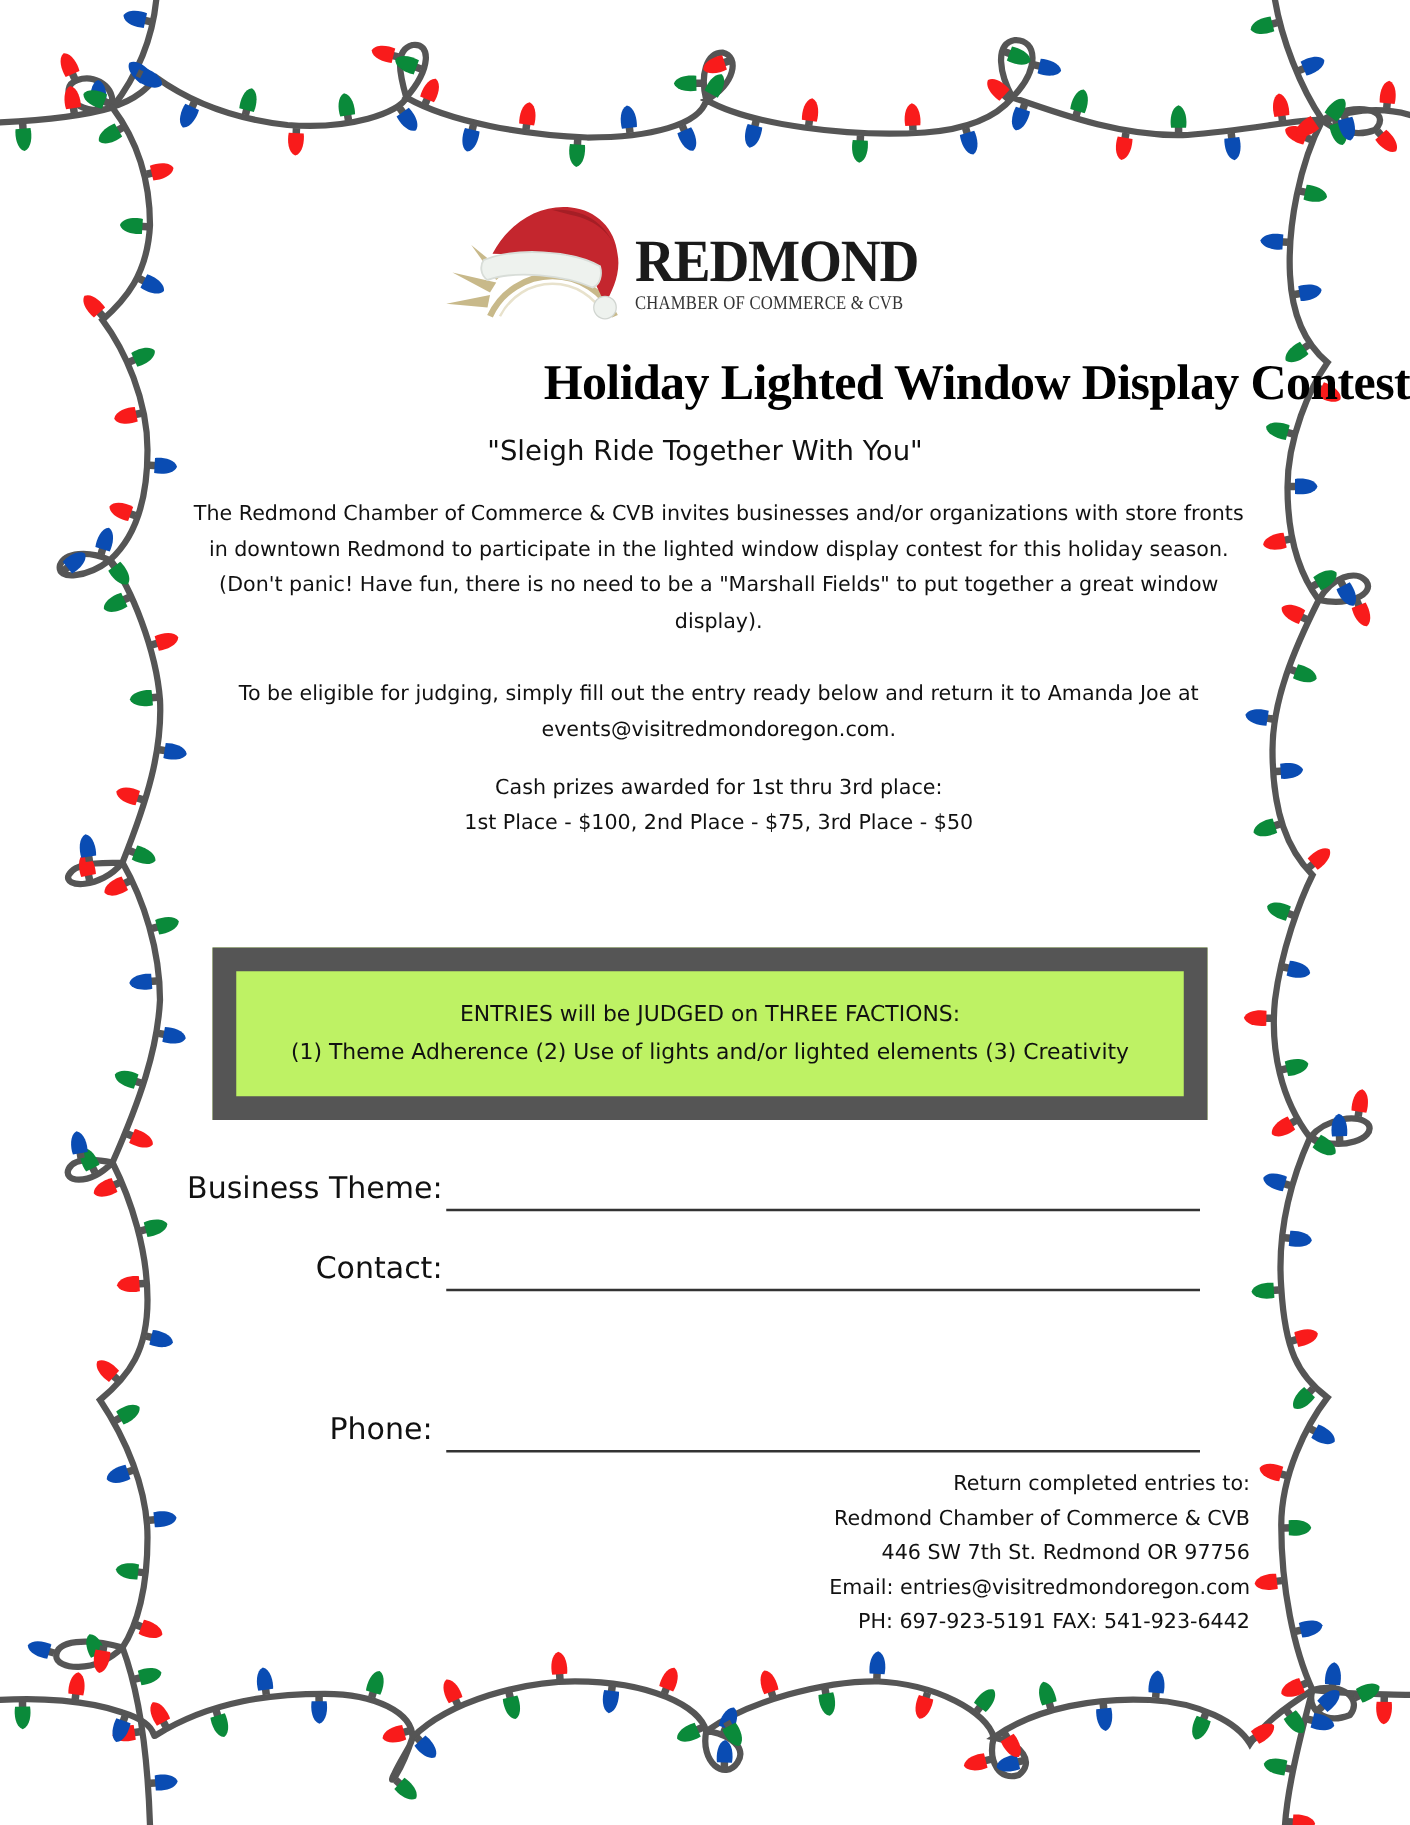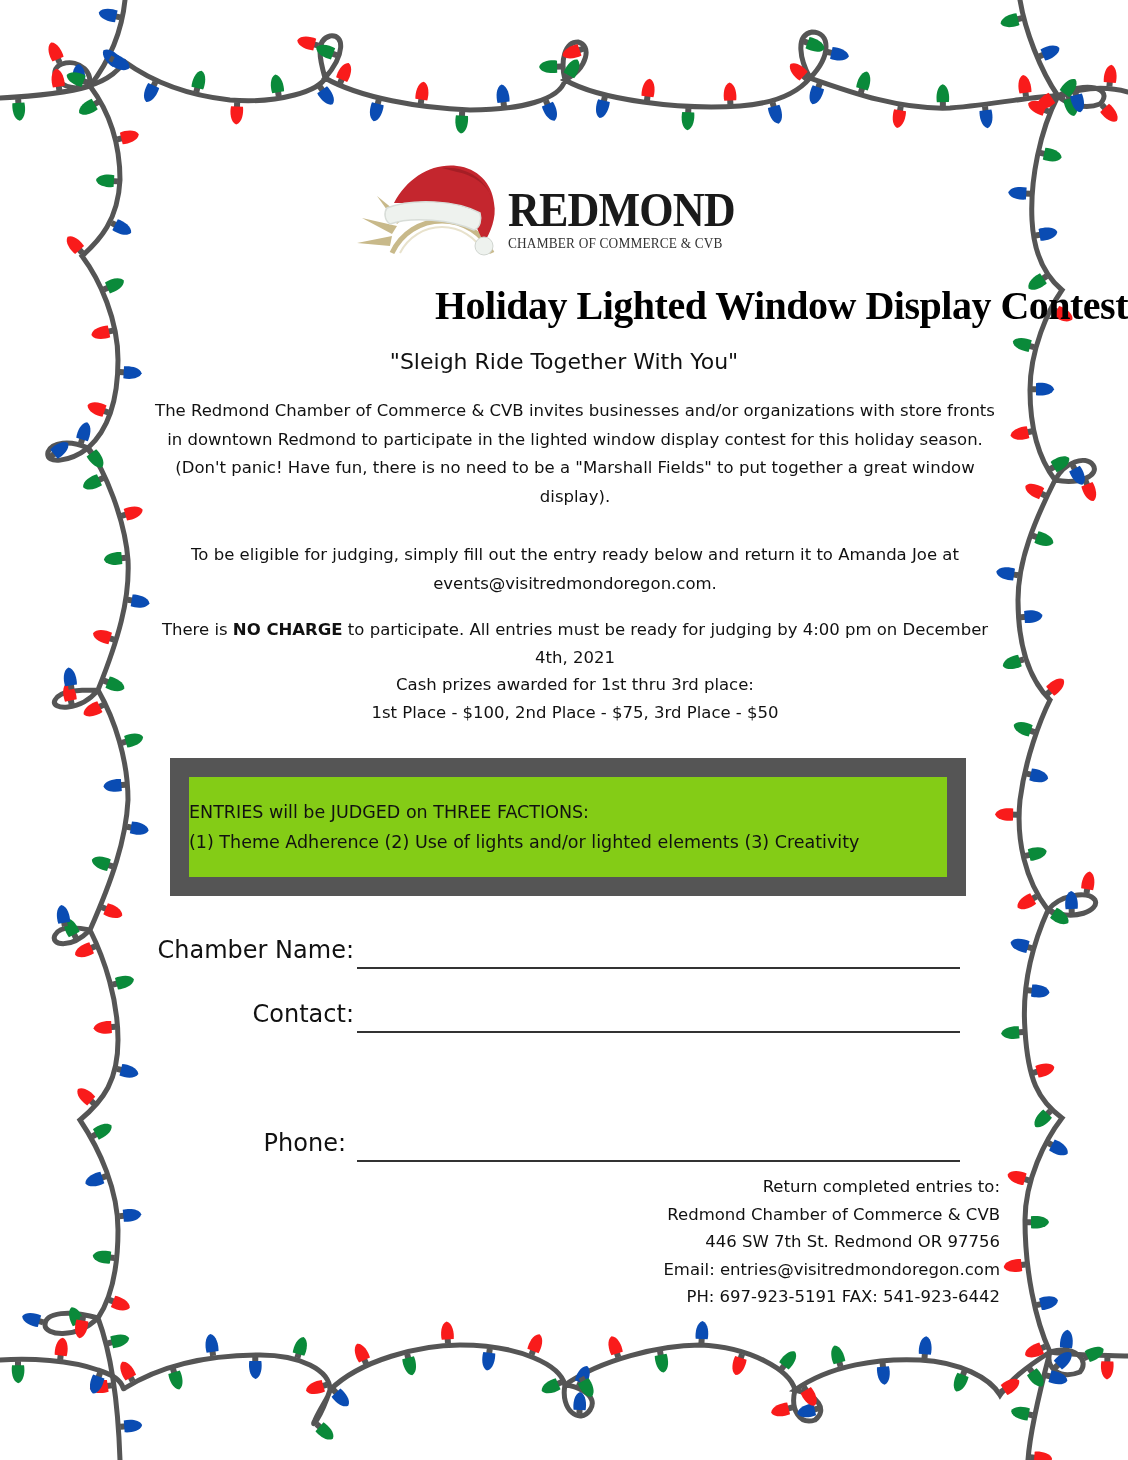--- a/index.html
+++ b/index.html
@@ -24,21 +24,21 @@
                 font-family: "DejaVu Sans", sans-serif; font-size: 22px; color: #111; line-height: 30px; }
 
     .para { position: absolute; left: 150px; width: 850px; text-align: center;
             font-family: "DejaVu Sans", sans-serif; font-size: 16.5px; line-height: 28.5px; color: #111; }
     .p1 { top: 397px; }
     .p2 { top: 541px; }
     .p3 { top: 616px; line-height: 27.5px; }
     .p3 b { font-weight: bold; }
 
     .judge-box { position: absolute; left: 170px; top: 758px; width: 758px; height: 100px;
-                 border: 19px solid #555555; background: #84cc16; }
+                 border: 19px solid #555555; background: #bef264; text-align: center; }
     .judge-line1 { margin-top: 20px; font-size: 17.5px; line-height: 30px; color: #111; }
     .judge-line2 { font-size: 17.5px; line-height: 30px; color: #111; white-space: nowrap; }
 
     .form-row { position: absolute; left: 140px; width: 820px; height: 40px; }
     .form-label { position: absolute; right: 606px; bottom: 4px; font-size: 24px; color: #111;
                   white-space: nowrap; line-height: 30px; }
     .form-line { position: absolute; left: 217px; right: 0; bottom: 0; height: 0;
                  border-bottom: 2px solid #333; }
 
     .footer { position: absolute; left: 0; width: 1000px; top: 1173px; text-align: right;
@@ -448,32 +448,31 @@
     <div class="logo-name">REDMOND</div>
     <div class="logo-sub">CHAMBER OF COMMERCE &amp; CVB</div>
   </div>
 
   <h1 class="title" style="margin:0">Holiday Lighted Window Display Contest</h1>
   <div class="subtitle">"Sleigh Ride Together With You"</div>
 
   <p class="para p1" style="margin:0">The Redmond Chamber of Commerce &amp; CVB invites businesses and/or organizations with store fronts in downtown Redmond to participate in the lighted window display contest for this holiday season. (Don't panic! Have fun, there is no need to be a "Marshall Fields" to put together a great window display).</p>
   <p class="para p2" style="margin:0">To be eligible for judging, simply fill out the entry ready below and return it to Amanda Joe at events@visitredmondoregon.com.</p>
   <div class="para p3">
-    <div><span>There is </span><b>NO CHARGE</b><span> to participate. All entries must be ready for judging by 4:00 pm on December 4th, 2021</span></div>
     <div>Cash prizes awarded for 1st thru 3rd place:</div>
     <div>1st Place - $100, 2nd Place - $75, 3rd Place - $50</div>
   </div>
 
   <div class="judge-box">
     <div class="judge-line1">ENTRIES will be JUDGED on THREE FACTIONS:</div>
     <div class="judge-line2">(1) Theme Adherence (2) Use of lights and/or lighted elements (3) Creativity</div>
   </div>
 
   <div class="form-row" style="top:929px">
-    <span class="form-label">Chamber Name:</span>
+    <span class="form-label">Business Theme:</span>
     <span class="form-line"></span>
   </div>
   <div class="form-row" style="top:993px">
     <span class="form-label">Contact:</span>
     <span class="form-line"></span>
   </div>
   <div class="form-row" style="top:1122px">
     <span class="form-label" style="right:614px">Phone:</span>
     <span class="form-line"></span>
   </div>

